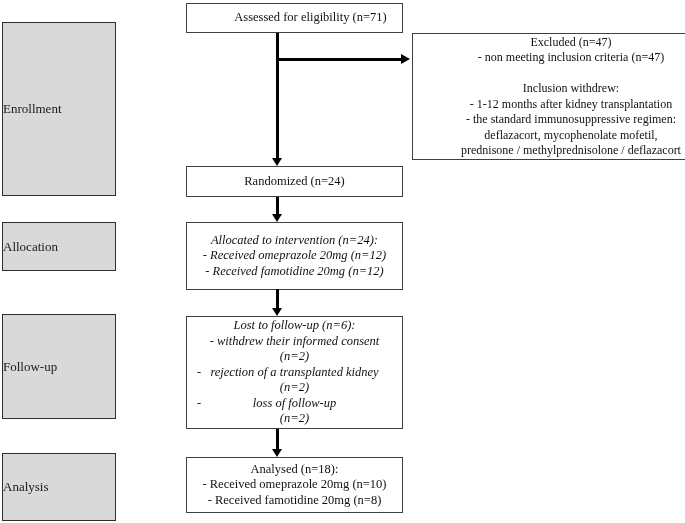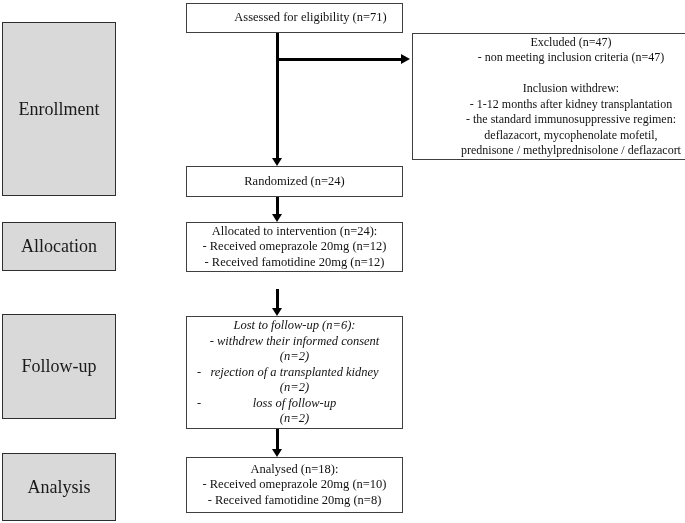--- a/index.html
+++ b/index.html
@@ -14,22 +14,21 @@
     color: #111111;
   }
   .stagebox {
     position: absolute;
     left: 2px;
     width: 114px;
     background: #d9d9d9;
     border: 1.5px solid #2e2e2e;
     display: flex;
     align-items: center;
-    justify-content: center;
-    font-size: 18px;
+    font-size: 13px;
     color: #1a1a1a;
   }
   .flowbox {
     position: absolute;
     left: 186px;
     width: 217px;
     background: #ffffff;
     border: 1px solid #3f3f3f;
     display: flex;
     flex-direction: column;
@@ -93,21 +92,21 @@
     <div class="line">- 1-12 months after kidney transplantation</div>
     <div class="line">- the standard immunosuppressive regimen:</div>
     <div class="line">deflazacort, mycophenolate mofetil,</div>
     <div class="line">prednisone / methylprednisolone / deflazacort</div>
   </div>
 
   <div class="flowbox" style="top:166px; height:31px;">
     <div class="line">Randomized (n=24)</div>
   </div>
 
-  <div class="flowbox" style="top:222px; height:50px;">
+  <div class="flowbox" style="top:222px; height:68px;font-style:italic;">
     <div class="line">Allocated to intervention (n=24):</div>
     <div class="line">- Received omeprazole 20mg (n=12)</div>
     <div class="line">- Received famotidine 20mg (n=12)</div>
   </div>
 
   <div class="flowbox" style="top:316px; height:113px;font-style:italic;">
     <div class="line">Lost to follow-up (n=6):</div>
     <div class="line">- withdrew their informed consent</div>
     <div class="line">(n=2)</div>
     <div class="line hang">

